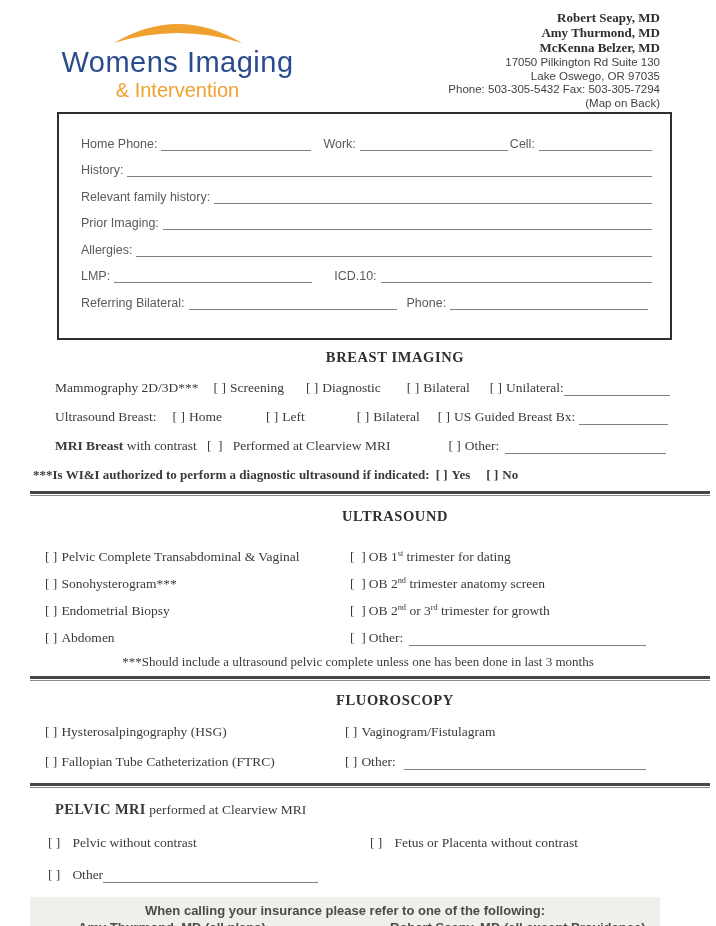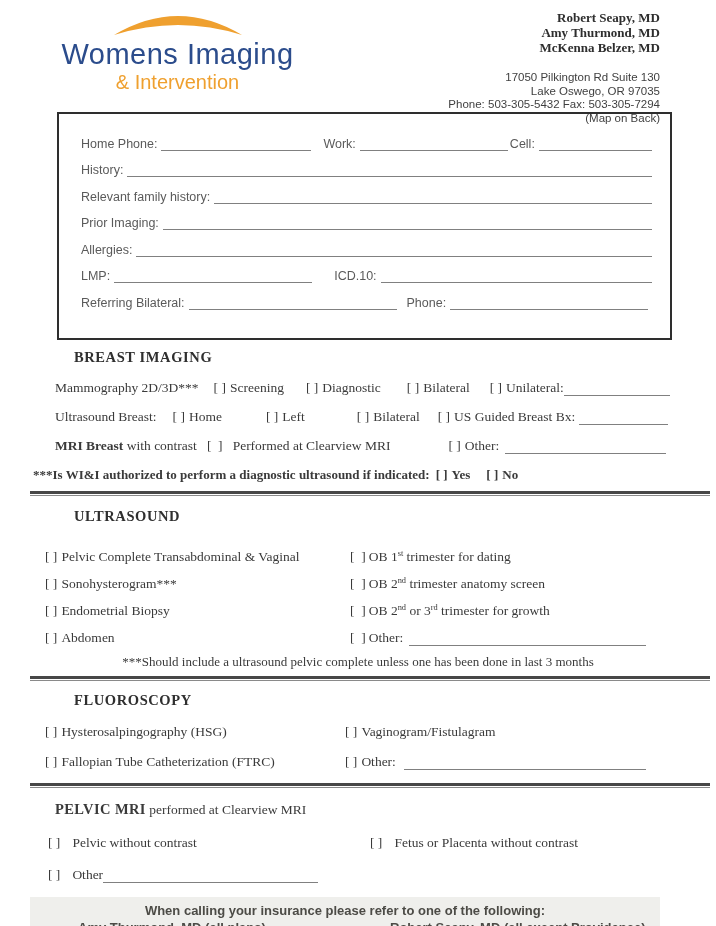--- a/index.html
+++ b/index.html
@@ -7,40 +7,40 @@
   .page {
     position:relative;
     width:716px; height:926px;
     background:#ffffff;
     font-family:"Liberation Sans", sans-serif;
     color:#4a4a4a;
     overflow:hidden;
   }
   
   .header { position:relative; height:112px; }
-  .logo { position:absolute; left:50px; top:6px; width:255px; text-align:center; }
+  .logo { position:absolute; left:50px; top:14px; width:255px; text-align:center; }
   .logo-arc { display:block; margin:0 auto 0 auto; }
   .logo-line1 { font-size:29px; color:#2b4c8c; letter-spacing:0.5px; line-height:32px; }
   .logo-line2 { font-size:20px; color:#efa02f; line-height:24px; }
   .header-right { position:absolute; right:56px; top:10px; text-align:right; }
   .doctors { font-family:"Liberation Serif", serif; font-weight:bold; font-size:13px; color:#2e2e2e; line-height:15px; }
-  .address { margin-top:16px; font-size:11.5px; color:#3f3f3f; line-height:13.5px; }
+  .address { margin-top:1px; font-size:11.5px; color:#3f3f3f; line-height:13.5px; }
   
   .patient-box {
     position:relative; margin-left:57px; width:615px; height:228px;
     border:2px solid #2e2e2e; padding:10px 18px 6px 22px;
     font-size:12.5px; color:#5a5a5a;
   }
   .pb-row { display:flex; align-items:flex-end; height:26.5px; }
   .pb-label { white-space:nowrap; padding-right:4px; }
   .field { border-bottom:1px solid #808080; height:15px; }
   .flex { flex:1 1 auto; }
   
   .serif { font-family:"Liberation Serif", serif; color:#3a3a3a; font-size:13.5px; }
-  .sec-title { font-family:"Liberation Serif", serif; font-weight:bold; font-size:14.5px; color:#2f2f2f; letter-spacing:0.6px; margin-left:74px; }
+  .sec-title { font-family:"Liberation Serif", serif; font-weight:bold; font-size:14.5px; color:#2f2f2f; letter-spacing:0.6px; margin-left:74px;text-align:center; }
   .cb { white-space:pre; }
   .row { display:flex; align-items:flex-end; }
   .divider { margin-left:30px; width:680px; border-top:3px solid #474747; border-bottom:1px solid #8a8a8a; height:5px; }
   .note { font-family:"Liberation Serif", serif; font-weight:normal; font-size:13px; color:#3a3a3a; text-align:center; }
   .b { font-weight:bold; }
   sup { font-size:0.62em; line-height:0; }
   .two-col { display:flex; }
   
   .footer { margin:0 0 0 30px; width:630px; background:#efefec; padding:5px 0 12px 0;
             font-weight:bold; font-size:13px; color:#4c4b46; }

